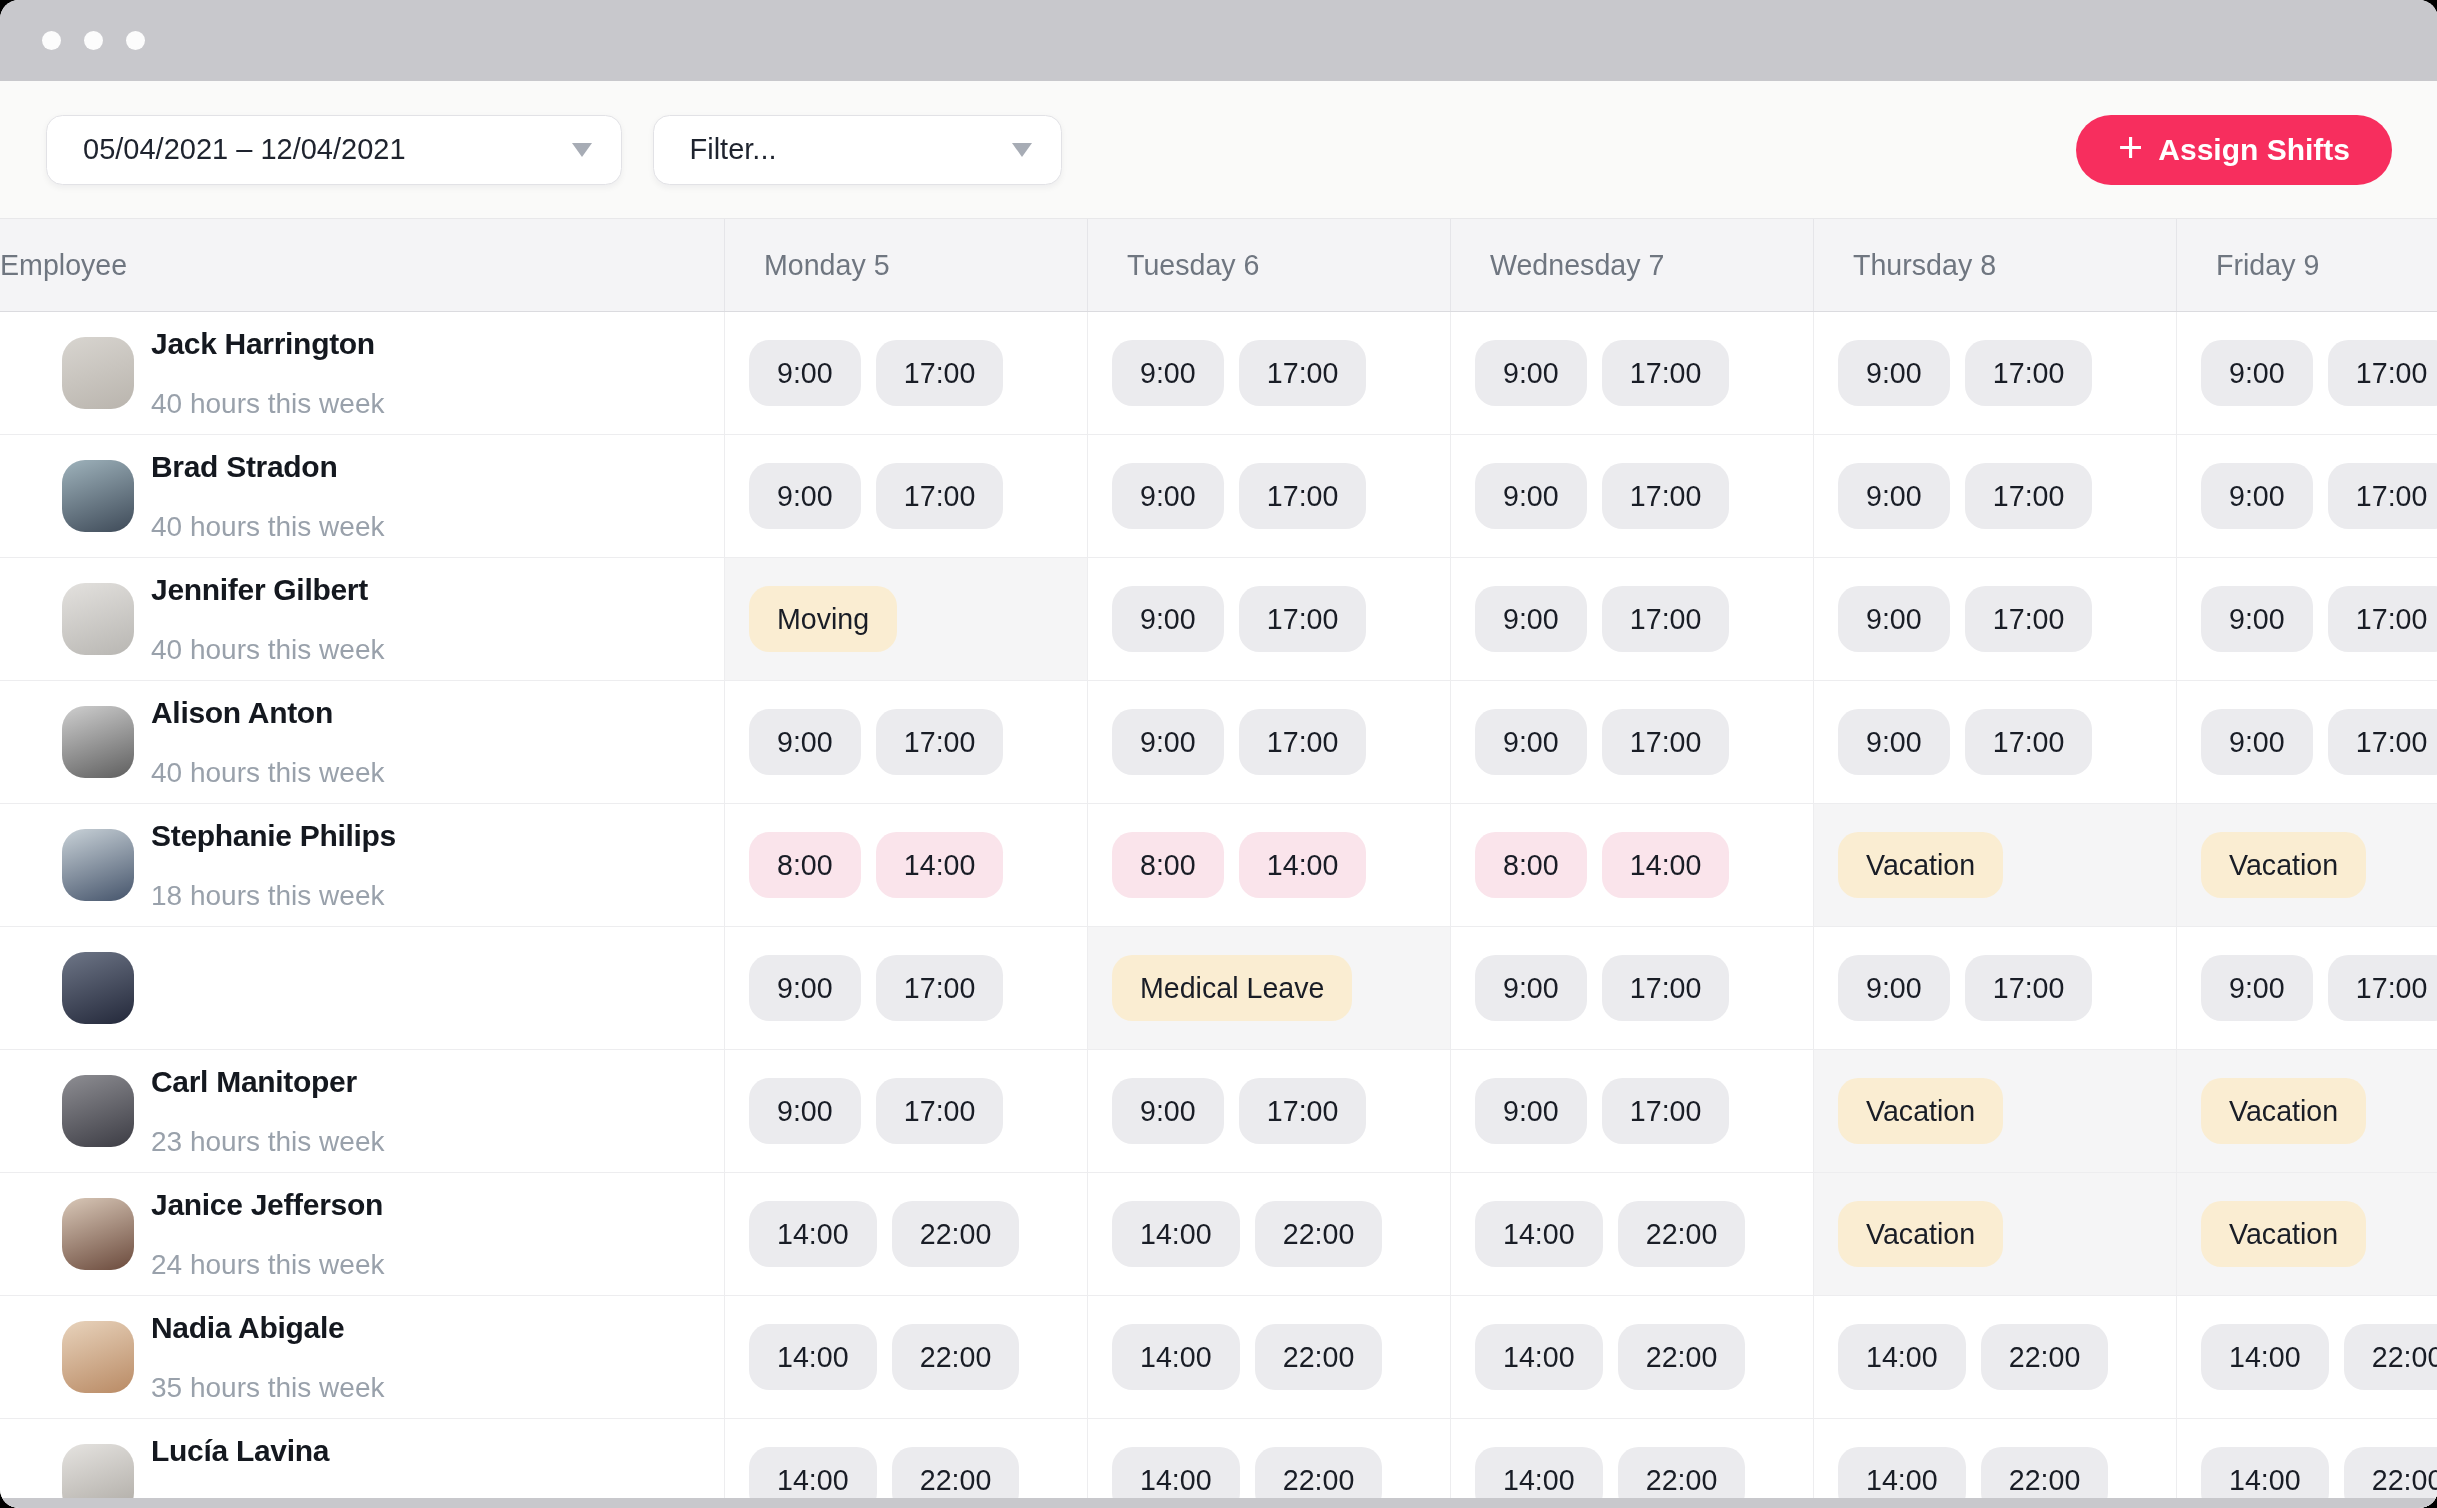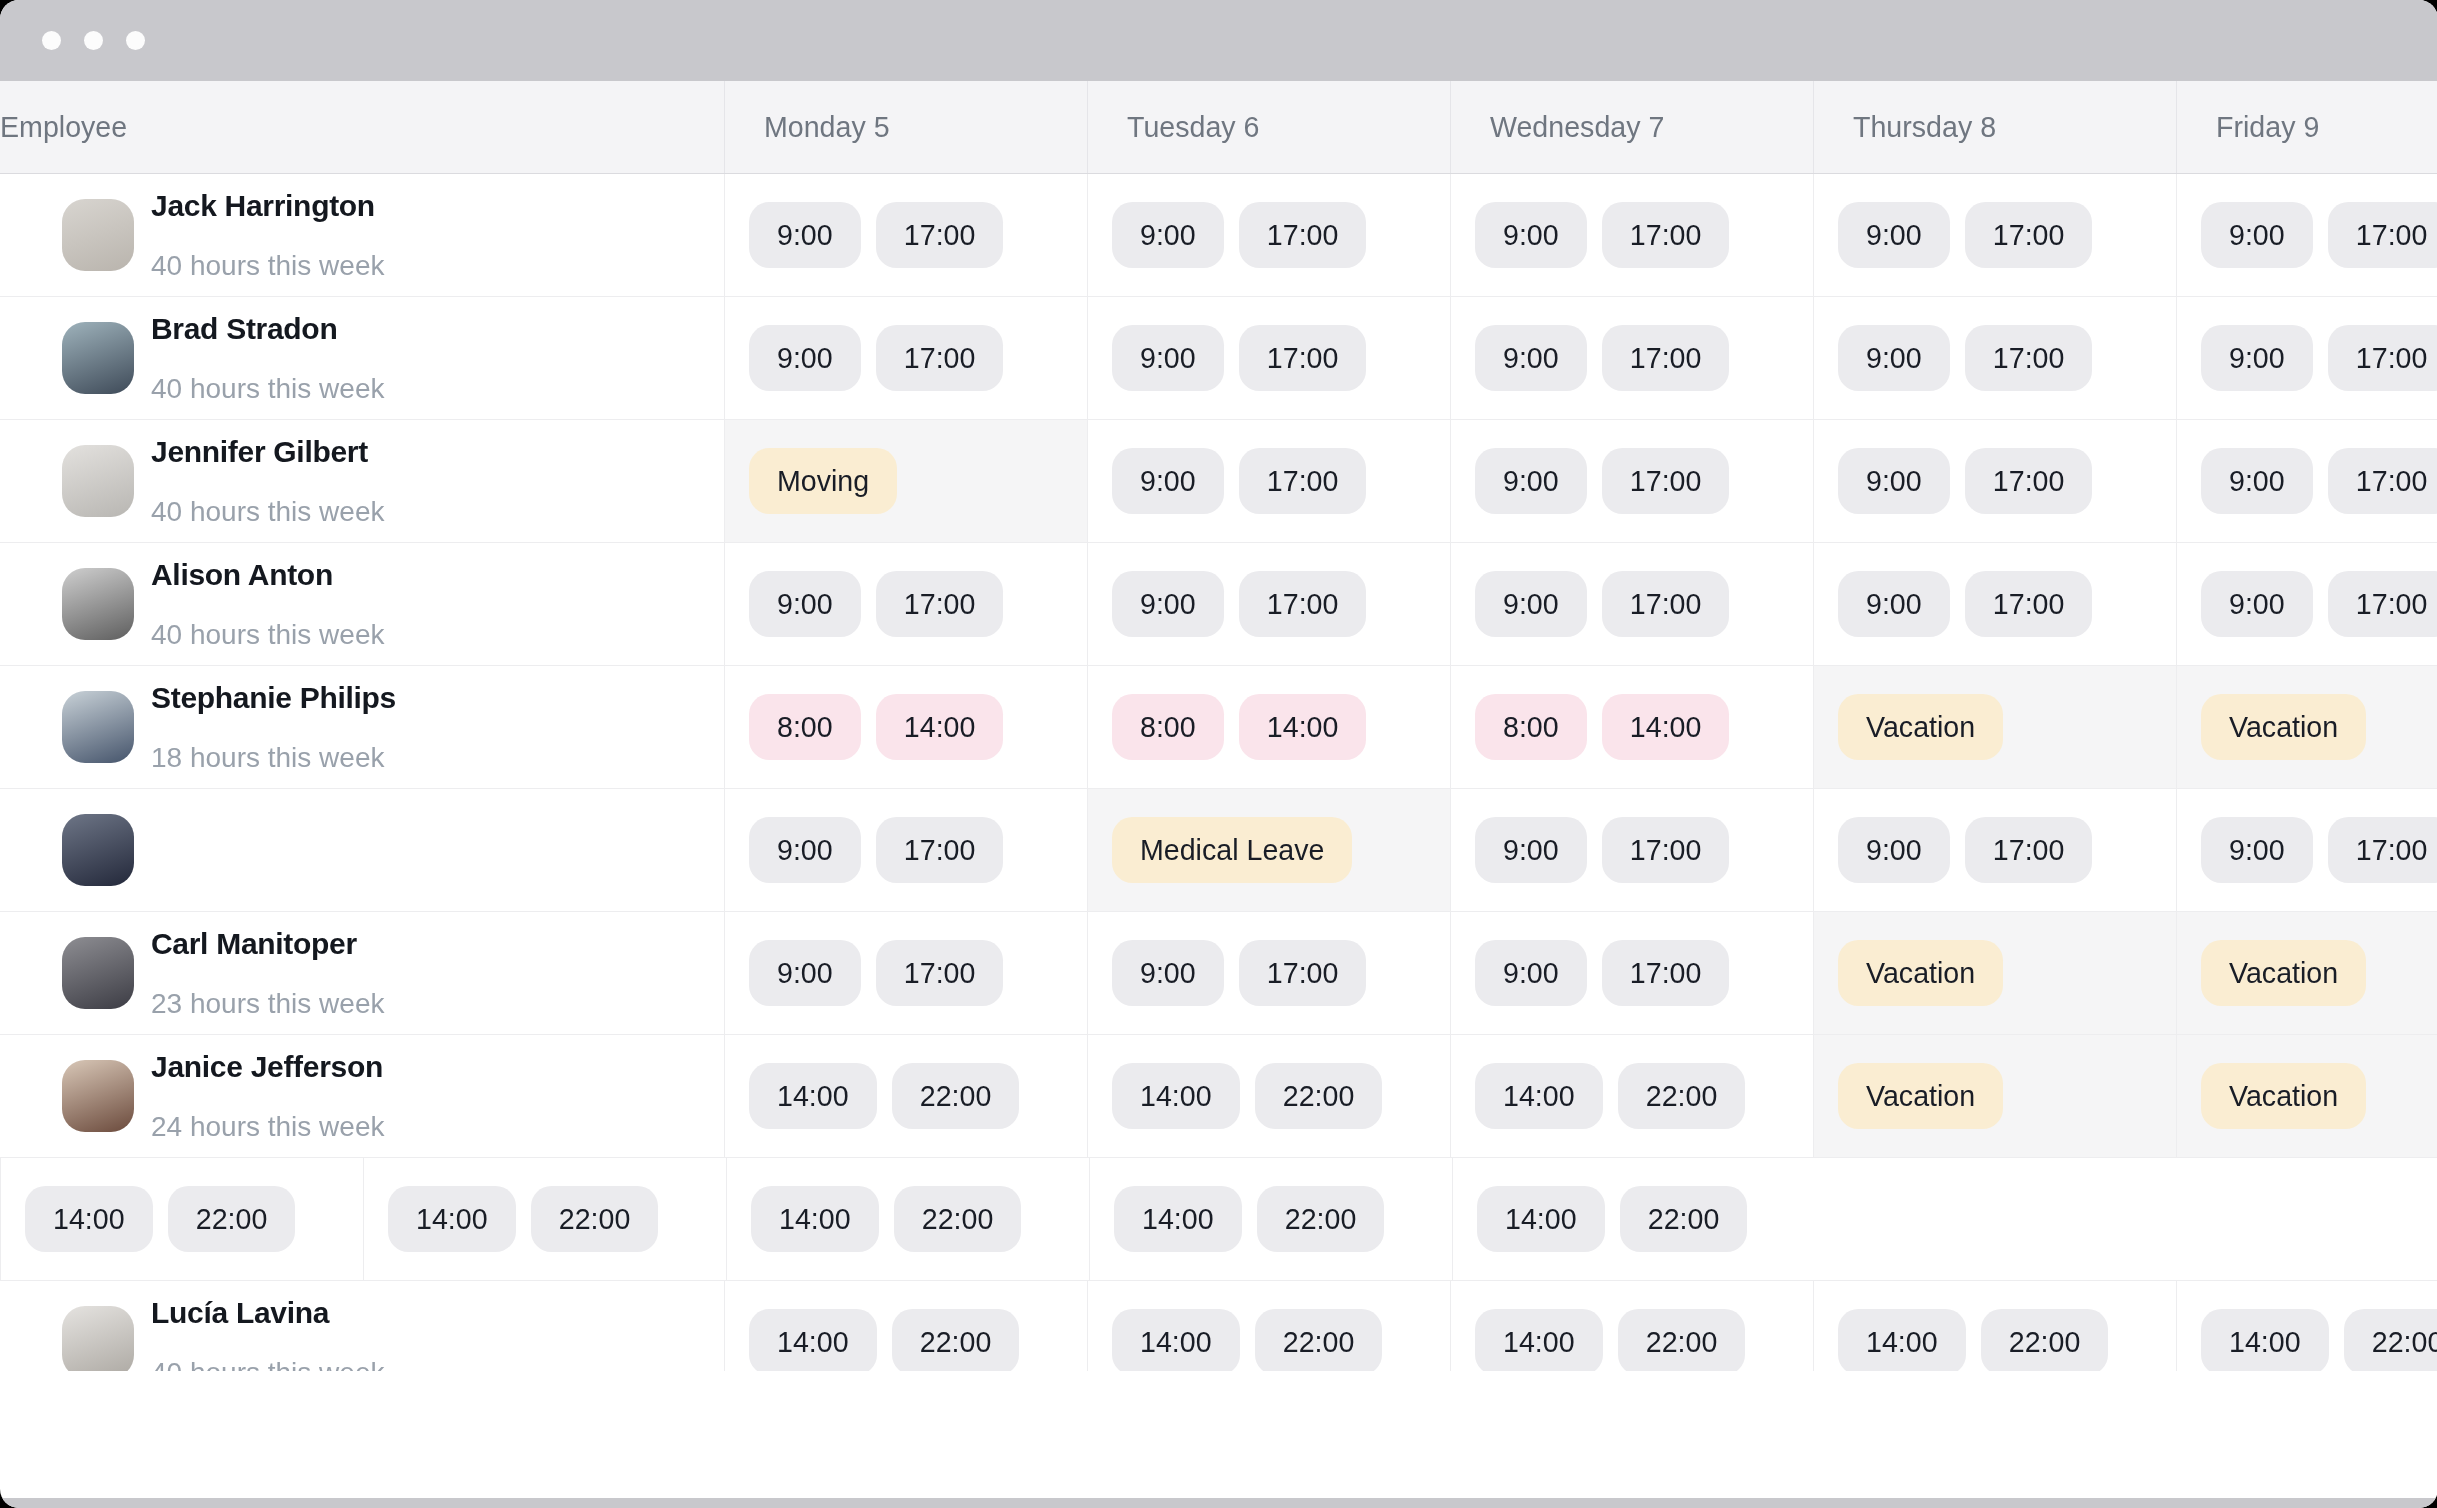--- a/index.html
+++ b/index.html
@@ -45,20 +45,35 @@
 <body>
 
 <div class="window">
 
   <div class="chrome">
     <div class="dot"></div>
     <div class="dot"></div>
     <div class="dot"></div>
   </div>
 
+  <div class="toolbar">
+    <div class="select date">
+      <span>05/04/2021 – 12/04/2021</span>
+      <span class="chevron"></span>
+    </div>
+    <div class="select filter">
+      <span>Filter...</span>
+      <span class="chevron"></span>
+    </div>
+    <div class="spacer"></div>
+    <button class="assign-btn">
+      <span class="plus">+</span>
+      <span>Assign Shifts</span>
+    </button>
+  </div>
 
   <div class="grid-header">
     <div class="col-emp">Employee</div>
 
   <div class="col-day">Monday 5</div>
       <div class="col-day">Tuesday 6</div>
       <div class="col-day">Wednesday 7</div>
       <div class="col-day">Thursday 8</div>
       <div class="col-day">Friday 9</div>
     </div>
@@ -279,20 +294,27 @@
           <span class="pill pill-gray">22:00</span>
         </div>
         <div class="cell-day special">
           <span class="pill pill-status">Vacation</span>
         </div>
         <div class="cell-day special">
           <span class="pill pill-status">Vacation</span>
         </div>
       </div>
       <div class="row">
+        <div class="cell-emp">
+          <div class="avatar" style="background: linear-gradient(160deg, rgb(232, 211, 188), rgb(185, 138, 100));"></div>
+          <div>
+            <div class="emp-name">Nadia Abigale</div>
+            <div class="emp-hours">35 hours this week</div>
+          </div>
+        </div>
         <div class="cell-day">
           <span class="pill pill-gray">14:00</span>
           <span class="pill pill-gray">22:00</span>
         </div>
         <div class="cell-day">
           <span class="pill pill-gray">14:00</span>
           <span class="pill pill-gray">22:00</span>
         </div>
         <div class="cell-day">
           <span class="pill pill-gray">14:00</span>

